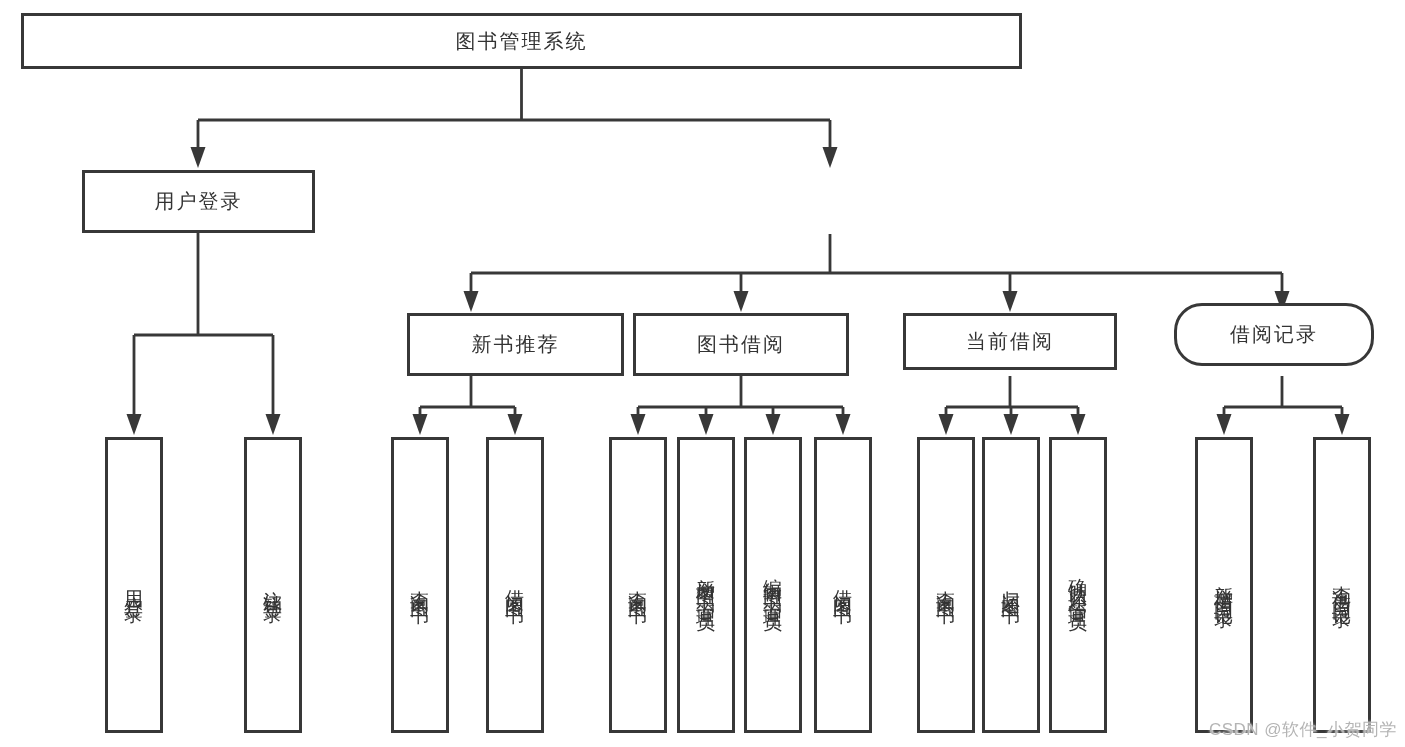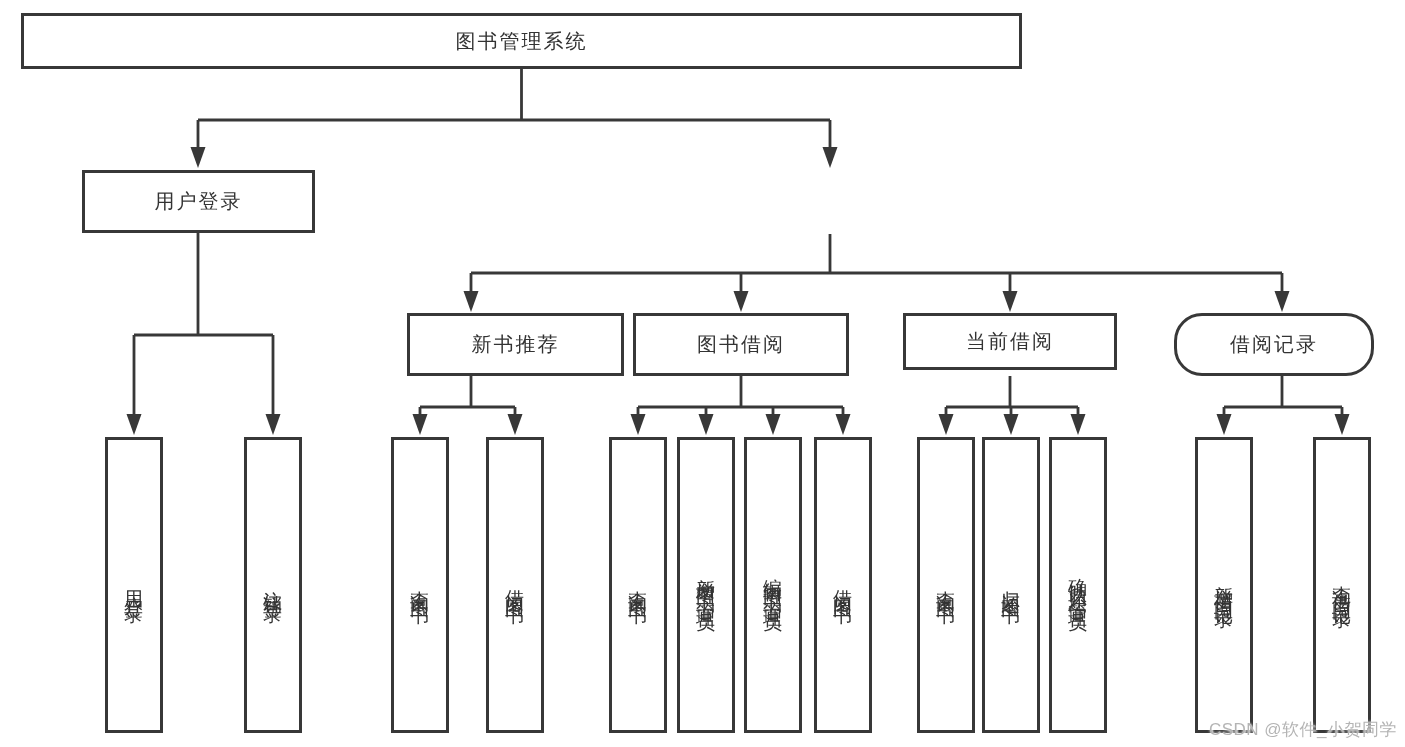--- a/index.html
+++ b/index.html
@@ -46,21 +46,21 @@
   }
   
   .n-root   { left: 21px;  top: 13px;  width: 1001px; height: 56px; }
   
   .n-login  { left: 82px;  top: 170px; width: 233px;  height: 63px; }
   .n-mgmt   { left: 712px; top: 170px; width: 237px;  height: 64px; }
   
   .n-rec    { left: 363px;  top: 313px; width: 217px; height: 63px; margin-left: 44px; }
   .n-borrow { left: 633px;  top: 313px; width: 216px; height: 63px; }
   .n-cur    { left: 903px;  top: 313px; width: 214px; height: 57px; }
-  .n-hist   { left: 1174px; top: 313px; width: 200px; height: 63px; border-radius: 28px; }
+  .n-hist   { left: 1174px; top: 303px; width: 200px; height: 63px; border-radius: 28px; }
   
   .lf-1  { left: 105px; }
   .lf-2  { left: 244px; }
   .lf-3  { left: 391px; }
   .lf-4  { left: 486px; }
   .lf-5  { left: 609px; }
   .lf-6  { left: 677px; }
   .lf-7  { left: 744px; }
   .lf-8  { left: 814px; }
   .lf-9  { left: 917px; }

